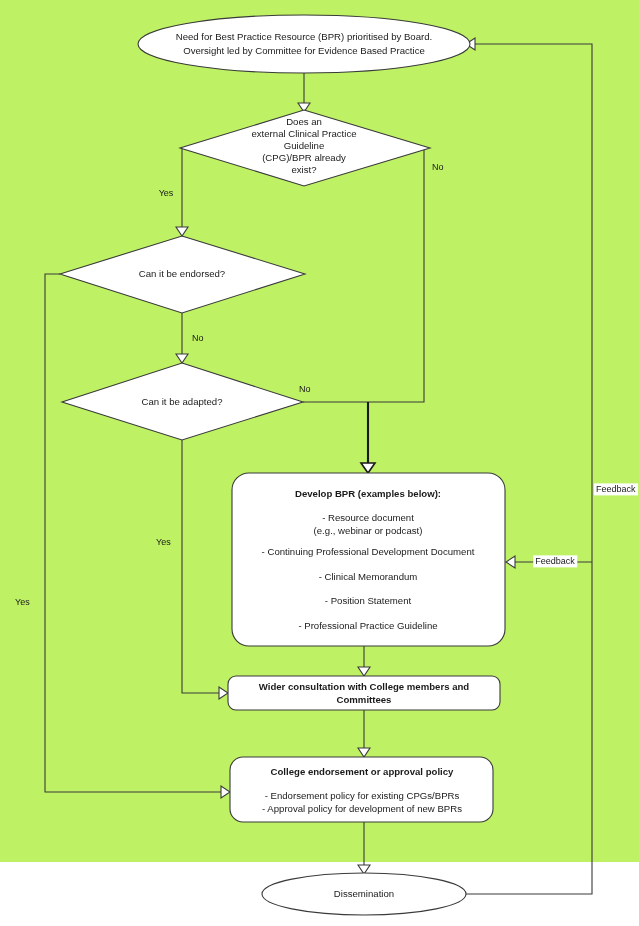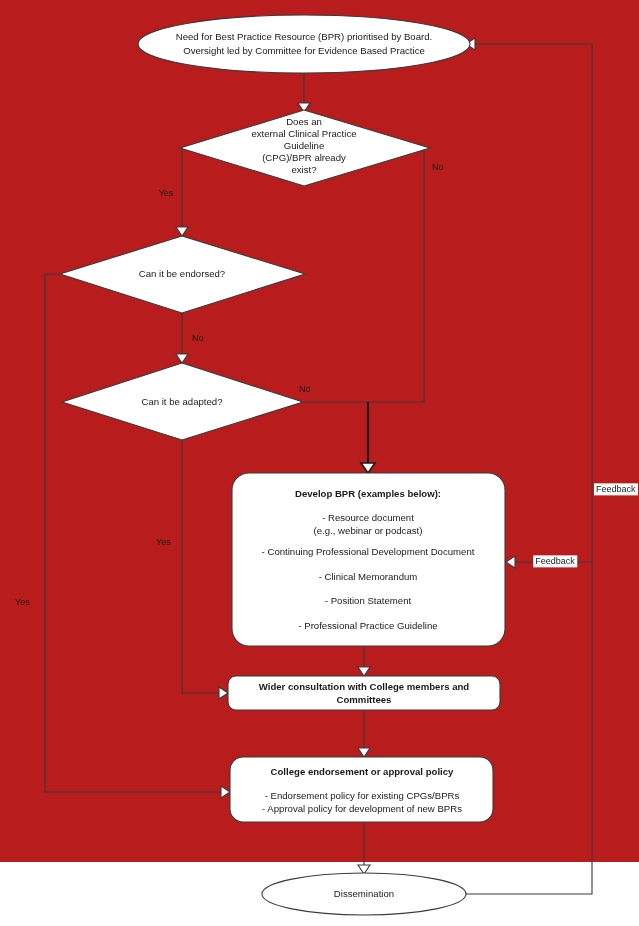--- a/index.html
+++ b/index.html
@@ -11,21 +11,21 @@
   body {
     font-family: "Liberation Sans", sans-serif;
     width: 639px;
     height: 926px;
     overflow: hidden;
   }
   #flowchart-root {
     position: relative;
     width: 639px;
     height: 862px;
-    background: #b91c1c;
+    background: #bef264;
   }
   svg#flow-svg {
     display: block;
     width: 639px;
     height: 926px;
   }
   .shape-outline {
     fill: #ffffff;
     stroke: #3a3a3a;
     stroke-width: 1.1;

